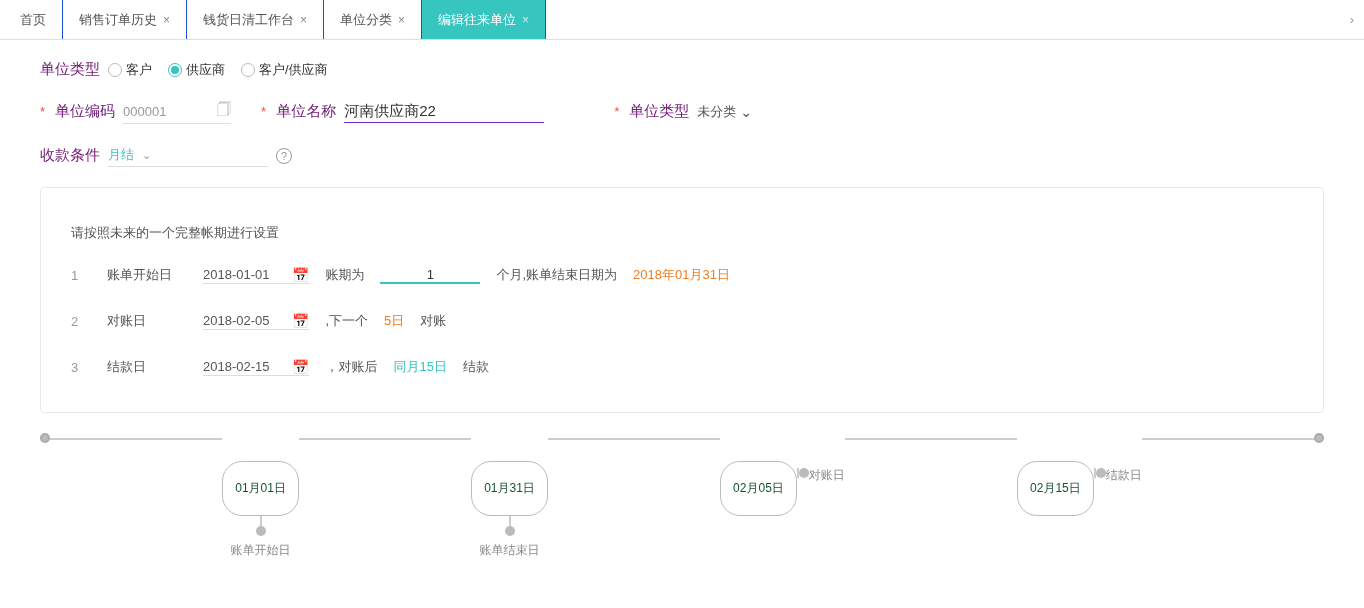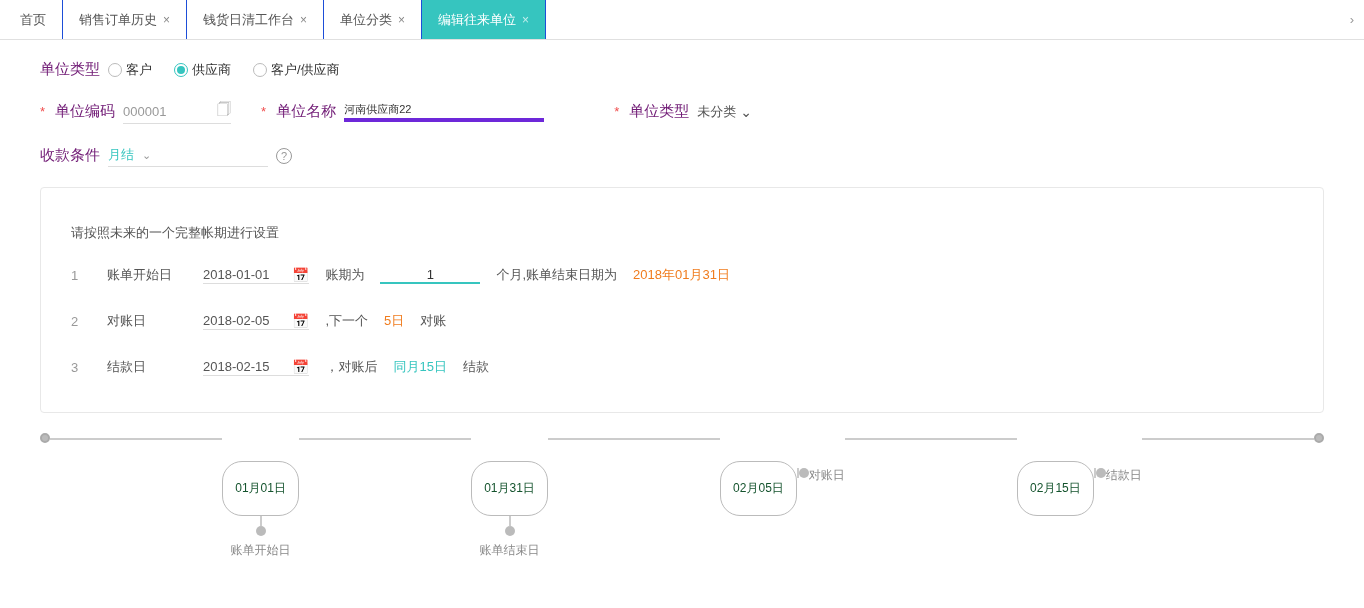--- a/index.html
+++ b/index.html
@@ -68,21 +68,21 @@
       color: #701a75;
       white-space: nowrap;
       font-size: 15px;
     }
     .required-mark {
       color: #f04e4e;
       margin-right: 2px;
     }
     .radio-group {
       display: flex;
-      gap: 22px;
+      gap: 16px;
       align-items: center;
     }
     .radio-item {
       display: flex;
       align-items: center;
       gap: 4px;
       cursor: pointer;
     }
     .radio-circle {
       width: 14px;
@@ -100,23 +100,23 @@
     .radio-circle.checked::after {
       content: '';
       width: 8px;
       height: 8px;
       border-radius: 50%;
       background: #36c5bf;
     }
 
     .text-input {
       border: none;
-      border-bottom: 4px solid #6d28d9;
+      border-bottom: 1px solid #6d28d9;
       outline: none;
-      font-size: 11px;
+      font-size: 15px;
       color: #333;
       padding: 2px 0;
       background: transparent;
       width: 160px;
     }
 
     .input-with-icon {
       display: flex;
       align-items: center;
       border-bottom: 1px solid #ddd;

